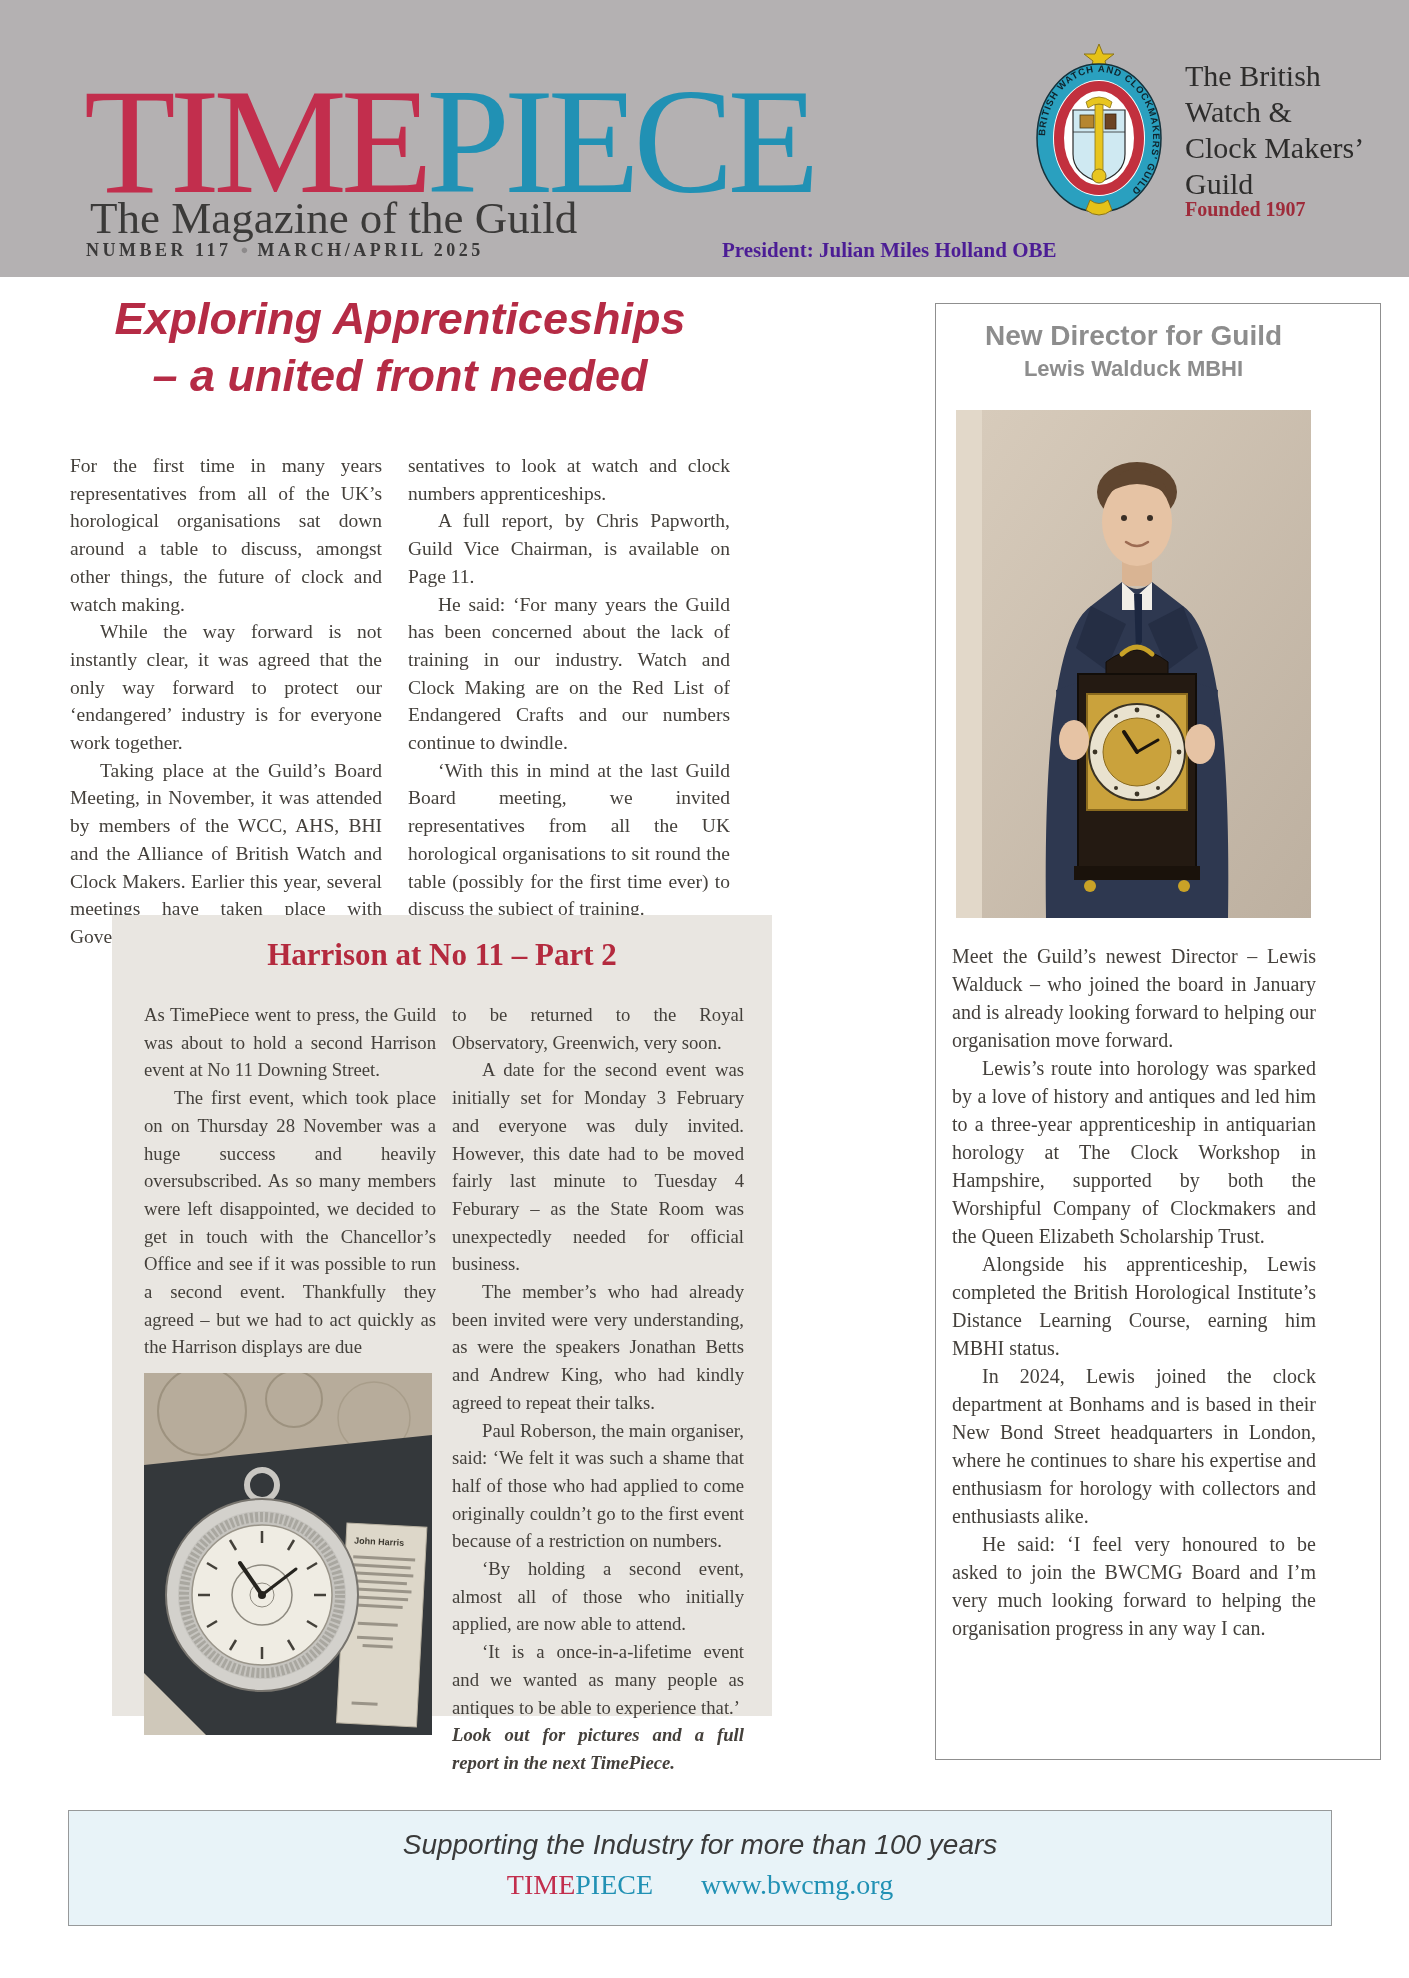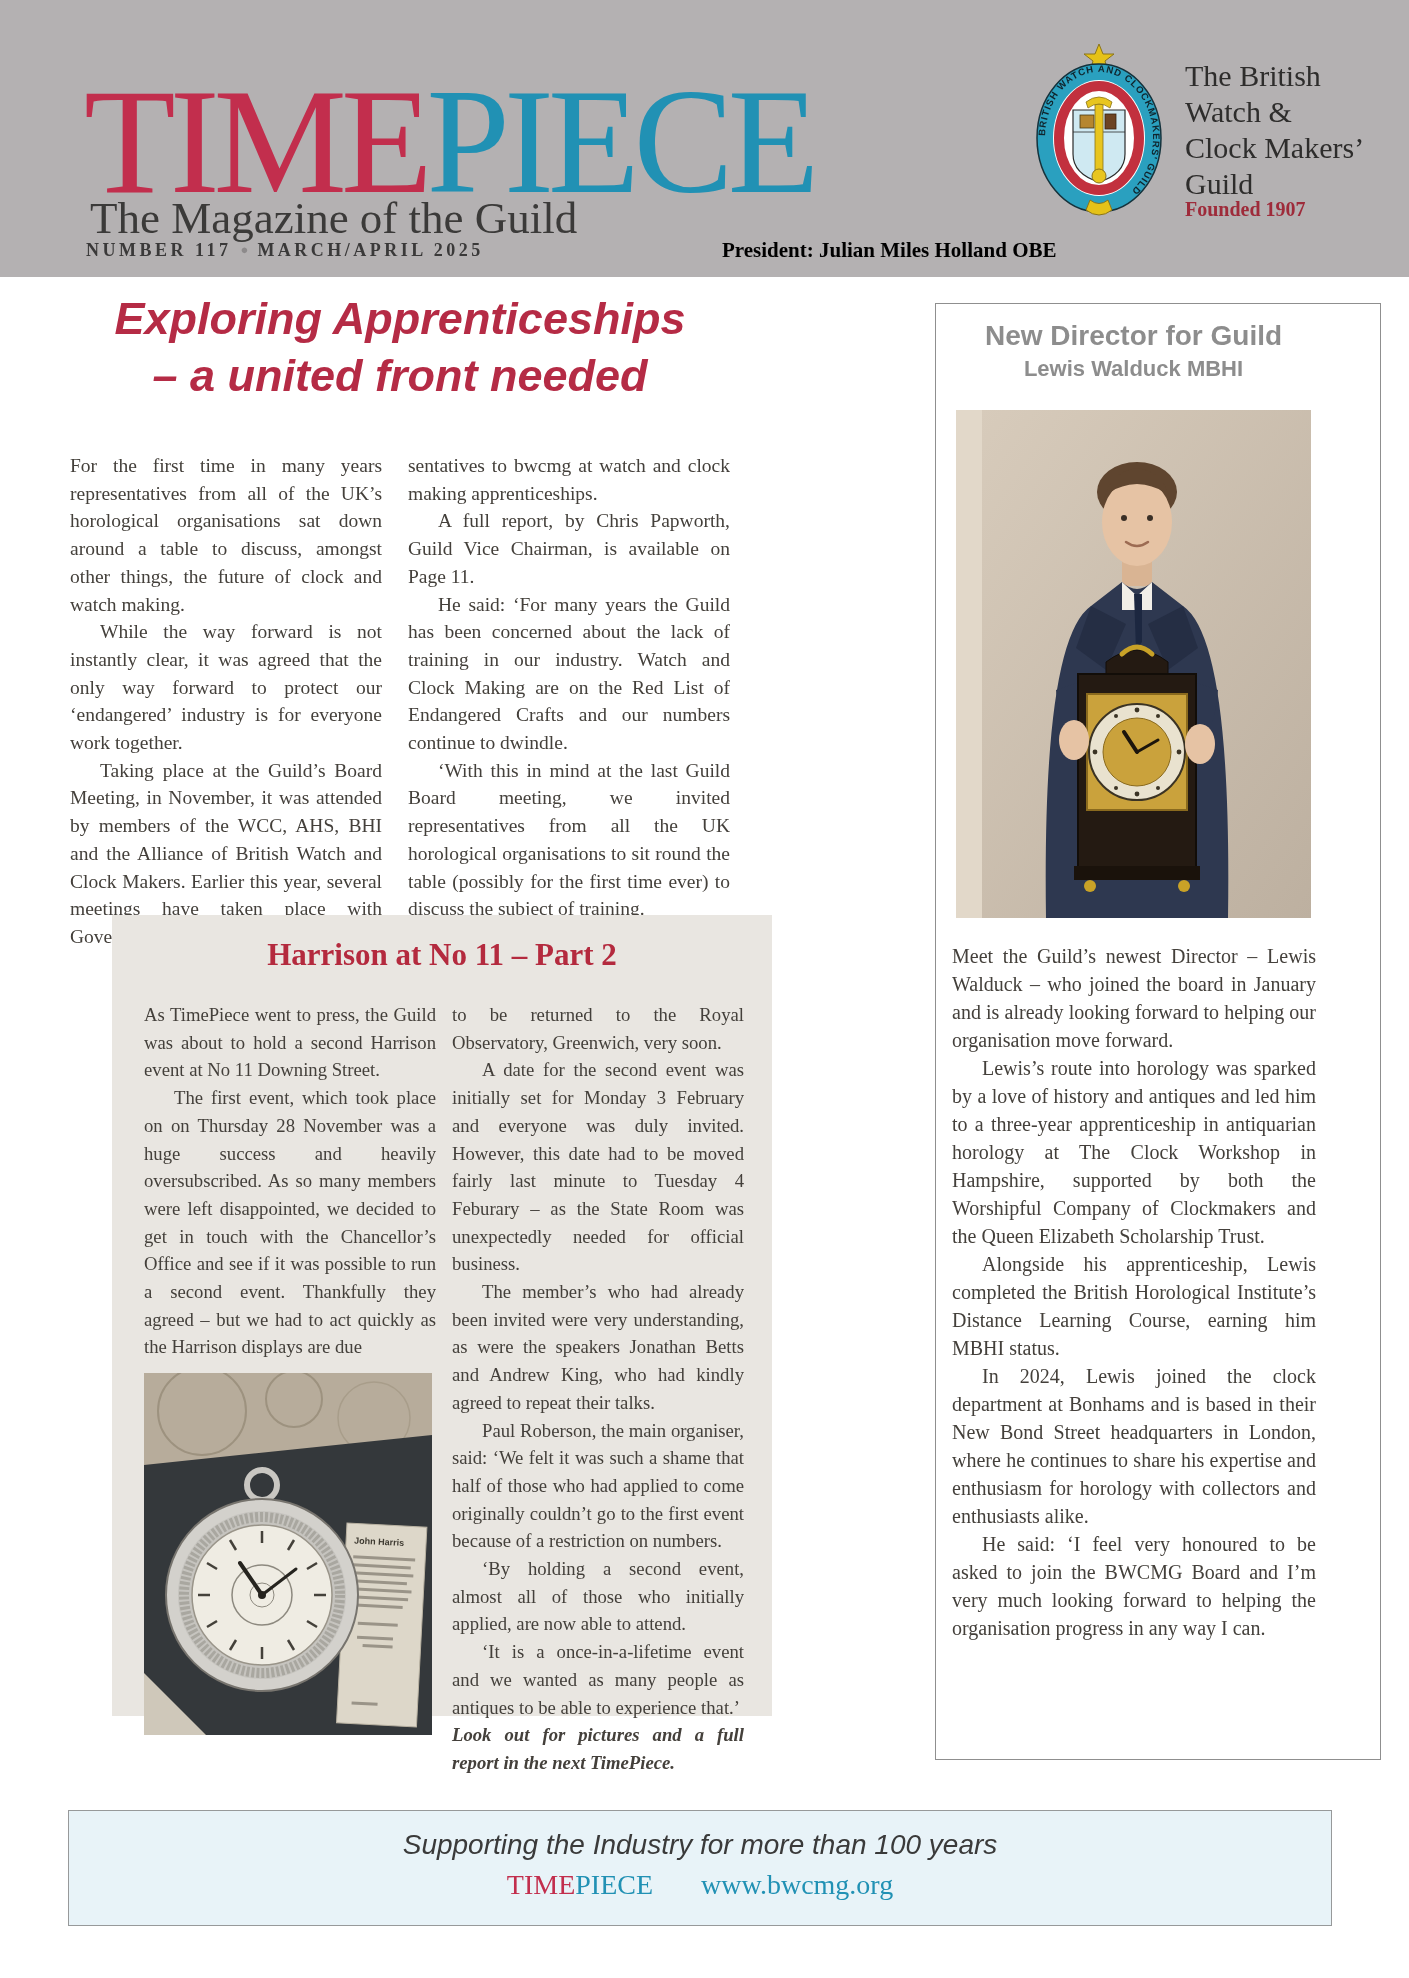--- a/index.html
+++ b/index.html
@@ -7,21 +7,21 @@
         font-family:"Liberation Serif","DejaVu Serif",serif;color:#44403b;}
 
   
   .band{position:absolute;left:0;top:0;width:1409px;height:277px;background:#b4b1b2;}
   .masthead-title{position:absolute;left:84px;top:58px;font-size:150px;line-height:1;
         letter-spacing:-6px;font-family:"Liberation Serif",serif;margin-top:8px;}
   .masthead-sub{position:absolute;left:90px;top:192px;font-size:45px;color:#3b3a39;}
   .issue-line{position:absolute;left:86px;top:240px;font-size:18px;letter-spacing:3.5px;
         color:#3a3939;font-weight:bold;}
   .issue-line .dot{color:#8d8a8b;font-size:13px;margin:0 9px;vertical-align:2px;letter-spacing:0;}
-  .president{position:absolute;left:722px;top:238px;font-size:21px;font-weight:bold;color:#000000;}
+  .president{position:absolute;left:722px;top:238px;font-size:21px;font-weight:bold;color:#4c1d95;}
   .guild-name{position:absolute;left:1185px;top:58px;font-size:30px;line-height:36px;color:#2e2d2c;}
   .founded{position:absolute;left:1185px;top:198px;font-size:20px;font-weight:bold;color:#9e2b3a;}
   .crest{position:absolute;left:1028px;top:42px;}
 
   
   .headline{position:absolute;left:70px;top:290px;width:660px;text-align:center;
         font-family:"Liberation Sans","DejaVu Sans",sans-serif;font-weight:bold;font-style:italic;
         font-size:45px;line-height:57px;color:#b52b45;letter-spacing:0px;}
   .colA{position:absolute;left:70px;top:452px;width:312px;}
   .colB{position:absolute;left:408px;top:452px;width:322px;}
@@ -109,21 +109,21 @@
     <div>Exploring Apprenticeships</div>
     <div>– a united front needed</div>
   </div>
 
   <div class="colA bodytext">
     <p>For the first time in many years representatives from all of the UK’s horological organisations sat down around a table to discuss, amongst other things, the future of clock and watch making.</p>
     <p class="ind">While the way forward is not instantly clear, it was agreed that the only way forward to protect our ‘endangered’ industry is for everyone work together.</p>
     <p class="ind">Taking place at the Guild’s Board Meeting, in November, it was attended by members of the WCC, AHS, BHI and the Alliance of British Watch and Clock Makers. Earlier this year, several meetings have taken place with Government repre-</p>
   </div>
   <div class="colB bodytext">
-    <p>sentatives to bwcmg at watch and clock making apprenticeships.</p>
+    <p>sentatives to look at watch and clock numbers apprenticeships.</p>
     <p class="ind">A full report, by Chris Papworth, Guild Vice Chairman, is available on Page 11.</p>
     <p class="ind">He said: ‘For many years the Guild has been concerned about the lack of training in our industry. Watch and Clock Making are on the Red List of Endangered Crafts and our numbers continue to dwindle.</p>
     <p class="ind"><span>‘With this in mind at the last Guild Board meeting, we invited representatives from all the UK horological organisations to sit round the table (possibly for the first time ever) to discuss the subject of training.</span><span class="more-ref">More on Page 11.</span></p>
   </div>
 
   <div class="hbox">
     <h2>Harrison at No 11 – Part 2</h2>
 
     <div class="hcol1 bodytext">
       <p>As TimePiece went to press, the Guild was about to hold a second Harrison event at No 11 Downing Street.</p>

